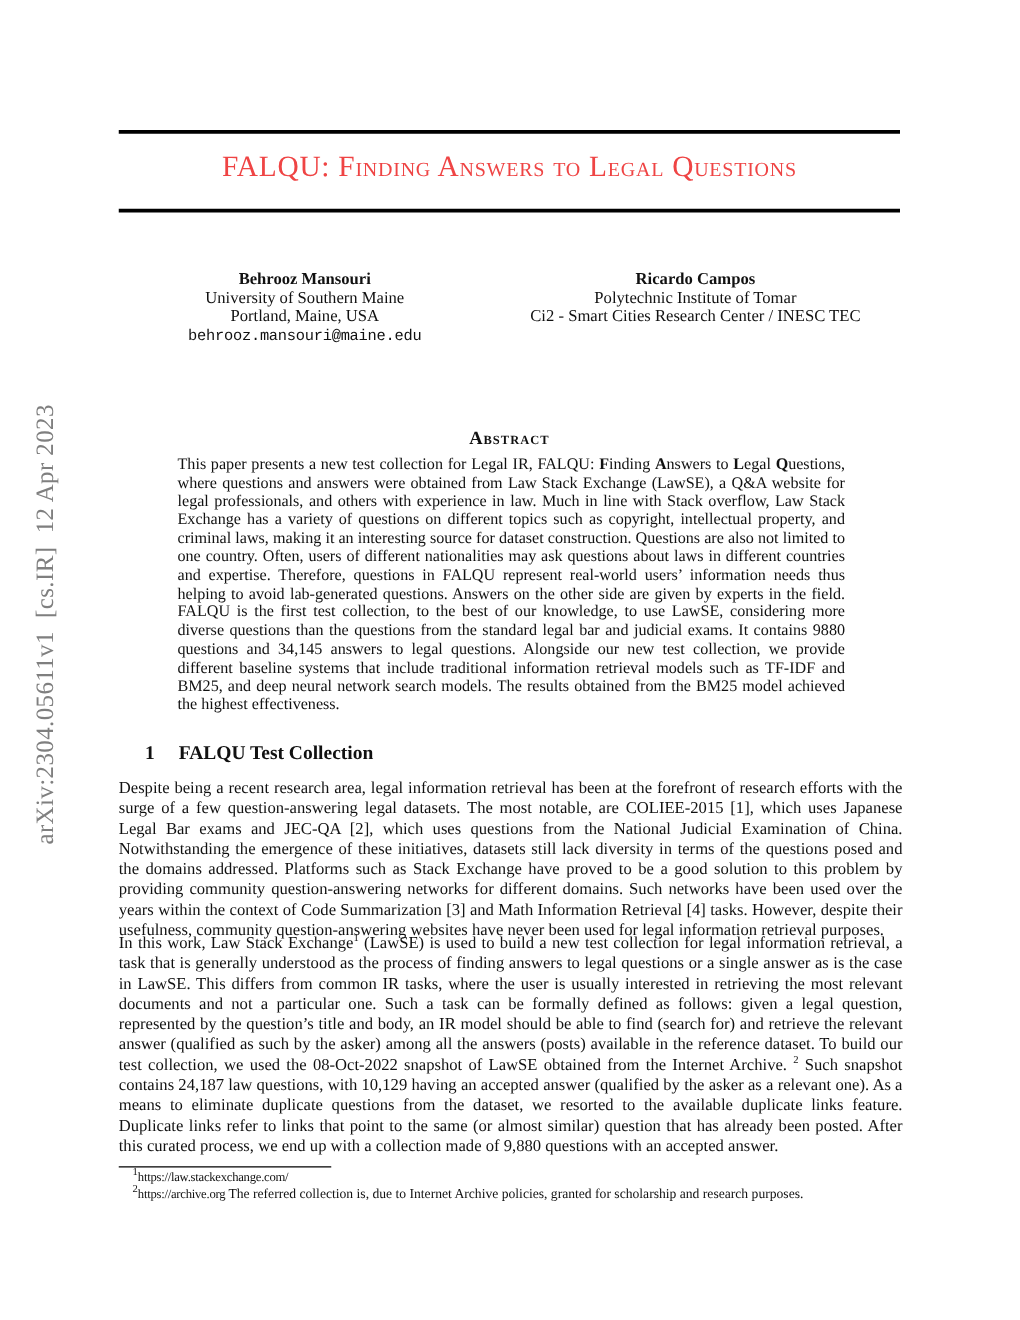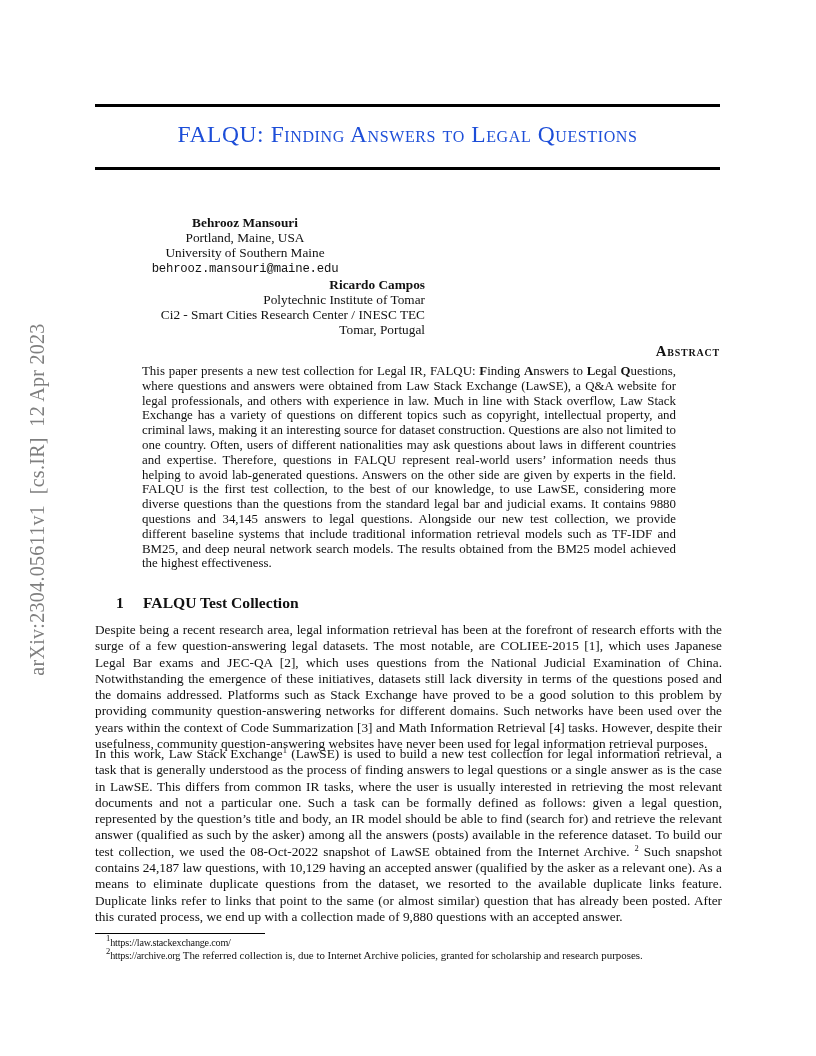--- a/index.html
+++ b/index.html
@@ -39,49 +39,48 @@
 
   .paper-title {
     position: absolute;
     top: 121px;
     left: 95px;
     width: 625px;
     text-align: center;
     font-size: 23.5px;
     font-variant: small-caps;
     letter-spacing: 0.6px;
-    color: #1d4ed8;
+    color: #ef4444;
   }
 
   .authors {
     position: absolute;
     top: 215px;
     left: 95px;
     width: 625px;
     display: flex;
     justify-content: space-between;
-    flex-direction: column;
   }
   .author-col { text-align: center; font-size: 13.3px; line-height: 15.2px; }
   .author-col.left  { width: 300px; }
-  .author-col.right { width: 330px; text-align: right; }
+  .author-col.right { width: 330px; }
   .author-name { font-weight: bold; }
   .author-email {
     font-family: Liberation Mono, monospace;
     font-size: 12.3px;
     letter-spacing: -0.2px;
     margin-top: 1px;
   }
 
   .abstract-heading {
     position: absolute;
     top: 343px;
     left: 95px;
     width: 625px;
-    text-align: right;
+    text-align: center;
     font-weight: bold;
     font-variant: small-caps;
     font-size: 14.8px;
     letter-spacing: 0.8px;
   }
 
   .abstract-body {
     position: absolute;
     top: 364px;
     left: 142px;
@@ -151,29 +150,28 @@
 
   <div class="arxiv-banner">arXiv:2304.05611v1  [cs.IR]  12 Apr 2023</div>
 
   <div class="rule rule-top"></div>
   <div class="paper-title">FALQU: Finding Answers to Legal Questions</div>
   <div class="rule rule-bottom"></div>
 
   <div class="authors">
     <div class="author-col left">
       <div class="author-name">Behrooz Mansouri</div>
+      <div>University of Southern Maine</div>
       <div>Portland, Maine, USA</div>
-      <div>University of Southern Maine</div>
       <div class="author-email">behrooz.mansouri@maine.edu</div>
     </div>
     <div class="author-col right">
       <div class="author-name">Ricardo Campos</div>
       <div>Polytechnic Institute of Tomar</div>
       <div>Ci2 - Smart Cities Research Center / INESC TEC</div>
-      <div>Tomar, Portugal</div>
     </div>
   </div>
 
   <div class="abstract-heading">Abstract</div>
   <div class="abstract-body"><span>This paper presents a new test collection for Legal IR, FALQU: </span><span class="b">F</span><span>inding </span><span class="b">A</span><span>nswers to </span><span class="b">L</span><span>egal </span><span class="b">Q</span><span>uestions, where questions and answers were obtained from Law Stack Exchange (LawSE), a Q&amp;A website for legal professionals, and others with experience in law. Much in line with Stack overflow, Law Stack Exchange has a variety of questions on different topics such as copyright, intellectual property, and criminal laws, making it an interesting source for dataset construction. Questions are also not limited to one country. Often, users of different nationalities may ask questions about laws in different countries and expertise. Therefore, questions in FALQU represent real-world users’ information needs thus helping to avoid lab-generated questions. Answers on the other side are given by experts in the field. FALQU is the first test collection, to the best of our knowledge, to use LawSE, considering more diverse questions than the questions from the standard legal bar and judicial exams. It contains 9880 questions and 34,145 answers to legal questions. Alongside our new test collection, we provide different baseline systems that include traditional information retrieval models such as TF-IDF and BM25, and deep neural network search models. The results obtained from the BM25 model achieved the highest effectiveness.</span></div>
 
   <div class="section-heading">
     <span class="section-number">1</span><span>FALQU Test Collection</span>
   </div>
 

